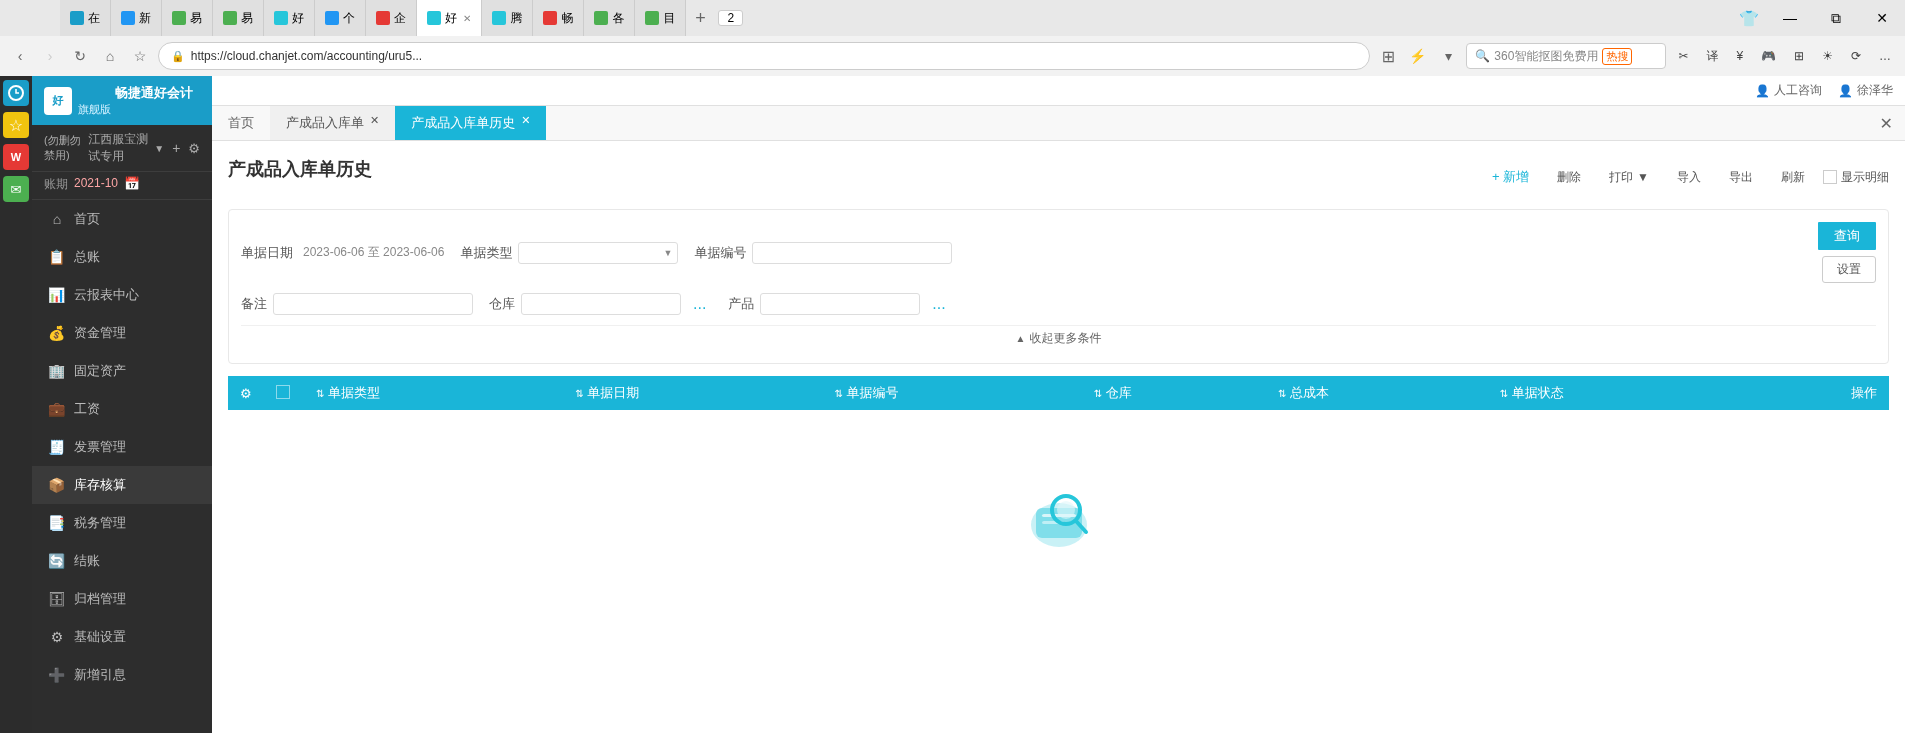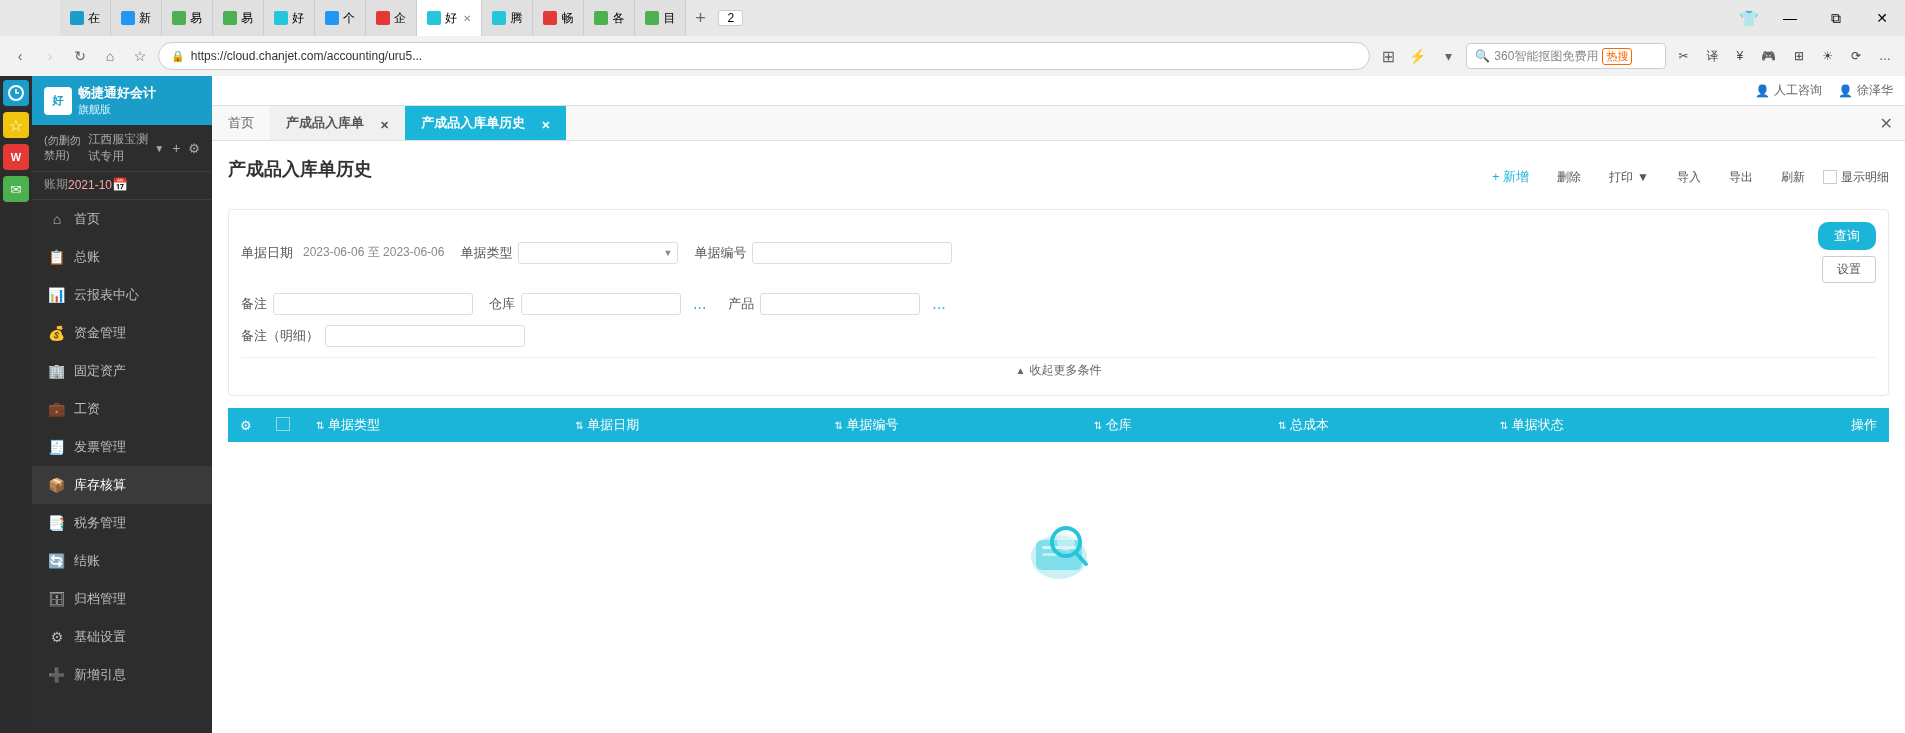--- a/index.html
+++ b/index.html
@@ -26,40 +26,40 @@
     .app-container { display: flex; height: calc(733px - 76px); }
 
     
     .sidebar-icons { width: 32px; background: #2c2c2c; display: flex; flex-direction: column; align-items: center; padding-top: 4px; gap: 6px; }
     .side-icon { width: 26px; height: 26px; border-radius: 4px; display: flex; align-items: center; justify-content: center; cursor: pointer; font-size: 14px; }
     .side-icon.green { background: #2ecc71; }
 
     
     .nav-sidebar { width: 180px; background: #2d2d2d; color: #ccc; display: flex; flex-direction: column; }
     .sidebar-header { background: #1a9dc8; padding: 8px 12px; display: flex; align-items: center; gap: 6px; }
-    .sidebar-header-text { color: #fff; font-size: 13px; font-weight: bold; }
+    .sidebar-header-text { color: #fff; font-size: 13px; font-weight: bold; margin-left: 37px; }
     .sidebar-header-sub { color: #d0f0ff; font-size: 11px; }
     .sidebar-company { padding: 6px 12px; display: flex; align-items: center; gap: 4px; font-size: 12px; color: #aaa; border-bottom: 1px solid #3d3d3d; }
     .sidebar-nav { flex: 1; overflow-y: auto; }
     .nav-item { display: flex; align-items: center; padding: 10px 16px; cursor: pointer; font-size: 13px; color: #bbb; gap: 8px; }
     .nav-item.active { background: #3a3a3a; color: #fff; }
     .nav-item-icon { font-size: 14px; width: 18px; text-align: center; }
 
     
     .main-content { flex: 1; background: #fff; display: flex; flex-direction: column; overflow: hidden; }
 
     
     .top-bar { display: flex; align-items: center; padding: 6px 12px; background: #fff; border-bottom: 1px solid #e0e0e0; gap: 8px; }
     .top-bar-right { margin-left: auto; display: flex; align-items: center; gap: 16px; }
     .user-service { display: flex; align-items: center; gap: 4px; color: #666; font-size: 12px; cursor: pointer; }
 
     
     .breadcrumb-area { display: flex; align-items: center; padding: 0; background: #f8f8f8; border-bottom: 1px solid #e0e0e0; }
     .breadcrumb-item { padding: 8px 16px; font-size: 13px; color: #666; cursor: pointer; }
-    .content-tab { padding: 8px 16px; font-size: 13px; cursor: pointer; display: flex; align-items: flex-end; gap: 16px; font-weight: bold; }
+    .content-tab { padding: 8px 16px; font-size: 13px; cursor: pointer; display: flex; align-items: flex-start; gap: 6px; }
     .content-tab.active { background: #1ab5d8; color: #fff; border-radius: 0; }
     .content-tab.inactive { background: #f0f0f0; color: #555; }
     .tab-x { font-size: 11px; cursor: pointer; }
 
     
     .page-content { flex: 1; padding: 16px; overflow-y: auto; }
     .page-title { font-size: 18px; font-weight: bold; color: #333; margin-bottom: 16px; }
 
     
     .action-bar { display: flex; align-items: center; gap: 8px; margin-bottom: 0; justify-content: flex-end; }
@@ -80,21 +80,21 @@
     .filter-select-wrapper { position: relative; display: inline-block; }
     .filter-select-wrapper::after { content: '▼'; position: absolute; right: 6px; top: 50%; transform: translateY(-50%); font-size: 9px; color: #888; pointer-events: none; }
     .filter-input { padding: 3px 8px; border: 1px solid #ddd; border-radius: 3px; font-size: 12px; width: 200px; }
     .filter-input-sm { padding: 3px 8px; border: 1px solid #ddd; border-radius: 3px; font-size: 12px; width: 160px; }
     .dots-btn { color: #1ab5d8; font-size: 16px; cursor: pointer; padding: 0 6px; }
 
     .collapse-btn { display: flex; align-items: center; justify-content: center; gap: 4px; font-size: 12px; color: #666; cursor: pointer; padding: 4px 0; border-top: 1px solid #f0f0f0; margin-top: 4px; }
     .collapse-btn .arrow { font-size: 10px; }
 
     
-    .query-btn { background: #1ab5d8; color: #fff; border: none; border-radius: 10px; padding: 5px 16px; font-size: 13px; cursor: pointer; }
+    .query-btn { background: #1ab5d8; color: #fff; border: none; border-radius: 1px; padding: 5px 16px; font-size: 13px; cursor: pointer; }
     .set-btn { background: #fff; color: #555; border: 1px solid #ccc; border-radius: 3px; padding: 4px 14px; font-size: 12px; cursor: pointer; }
 
     
     .data-table { width: 100%; border-collapse: collapse; }
     .table-header { background: #1ab5d8; color: #fff; }
     .table-header th { padding: 8px 12px; font-size: 13px; font-weight: normal; text-align: left; white-space: nowrap; }
     .table-header th.sortable { cursor: pointer; margin-top: 28px; }
     .th-sort { font-size: 10px; margin-left: 2px; }
     .table-header th.ops { text-align: right; }
     .table-gear { width: 36px; text-align: center; }
@@ -226,21 +226,21 @@
         <div class="sidebar-header-sub">旗舰版</div>
       </div>
     </div>
     <div class="sidebar-company">
       <span style="font-size:11px;color:#aaa;">(勿删勿禁用)</span>
       <span>江西服宝测试专用</span>
       <span style="margin-left:auto; font-size:10px; color:#aaa;">▼</span>
       <span style="font-size:14px; color:#aaa; margin-left:4px;">+</span>
       <span style="font-size:13px; color:#aaa; margin-left:4px;">⚙</span>
     </div>
-    <div style="padding:4px 12px 6px; display:flex; align-items:center; border-bottom:1px solid #3d3d3d;">
+    <div style="padding:4px 12px 6px; display:flex; gap:6px; border-bottom:1px solid #3d3d3d;">
       <span style="color:#999;font-size:12px;">账期</span>
       <span style="color:#fca5a5;font-size:12px;">2021-10</span>
       <span style="font-size:13px;color:#aaa;">📅</span>
     </div>
     <div class="sidebar-nav">
       <div class="nav-item">
         <span class="nav-item-icon">⌂</span>
         <span>首页</span>
       </div>
       <div class="nav-item">
@@ -379,26 +379,20 @@
             <input class="filter-input-sm" type="text" value="" style="">
             <span class="dots-btn">...</span>
           </div>
           <div class="filter-item">
             <span class="filter-label">产品</span>
             <input class="filter-input-sm" type="text" value="" style="">
             <span class="dots-btn">...</span>
           </div>
         </div>
 
-        <div class="filter-row">
-          <div class="filter-item">
-            <span class="filter-label">备注（明细）</span>
-            <input class="filter-input" type="text" value="" style="">
-          </div>
-        </div>
 
         <div class="collapse-btn" style="display:flex;justify-content:center;">
           <span class="arrow">▲</span>
           <span>收起更多条件</span>
         </div>
       </div>
 
       <table class="data-table">
         <thead class="table-header">
           <tr>

